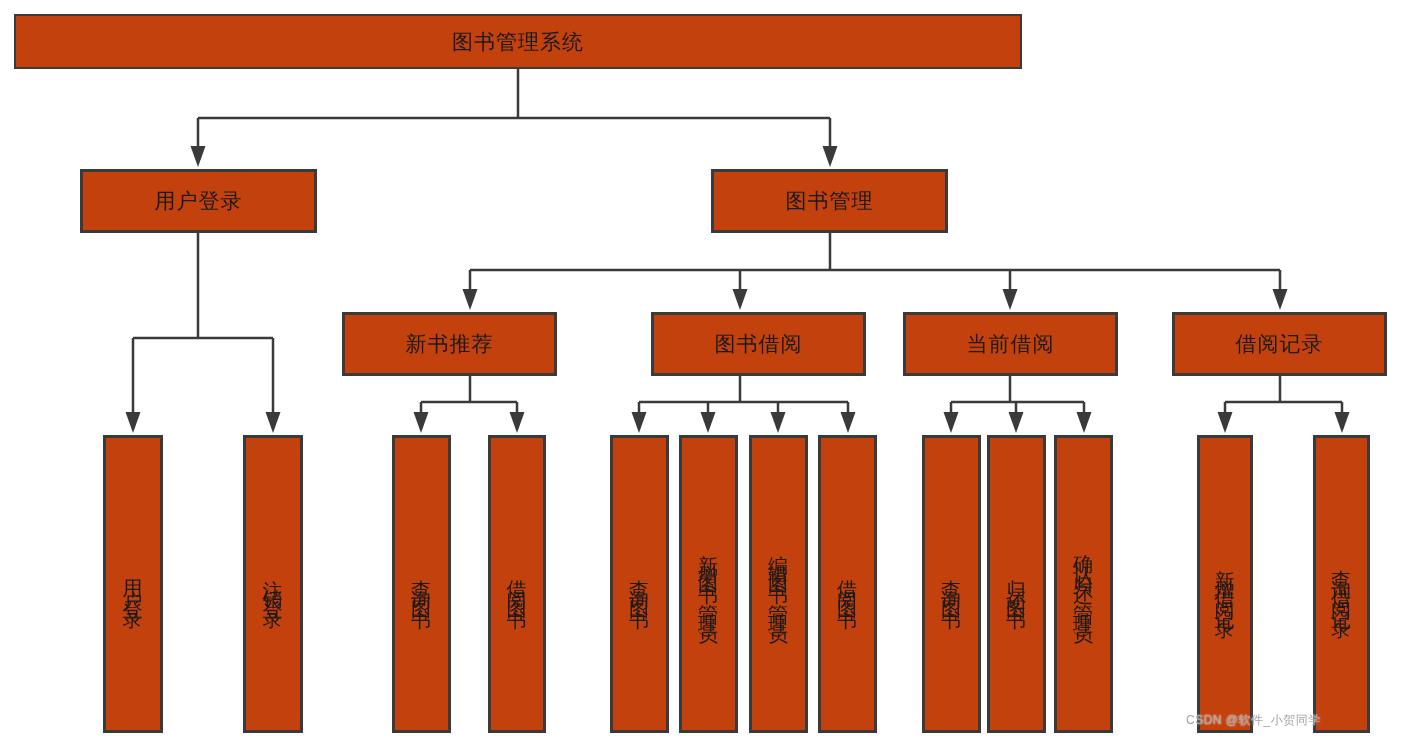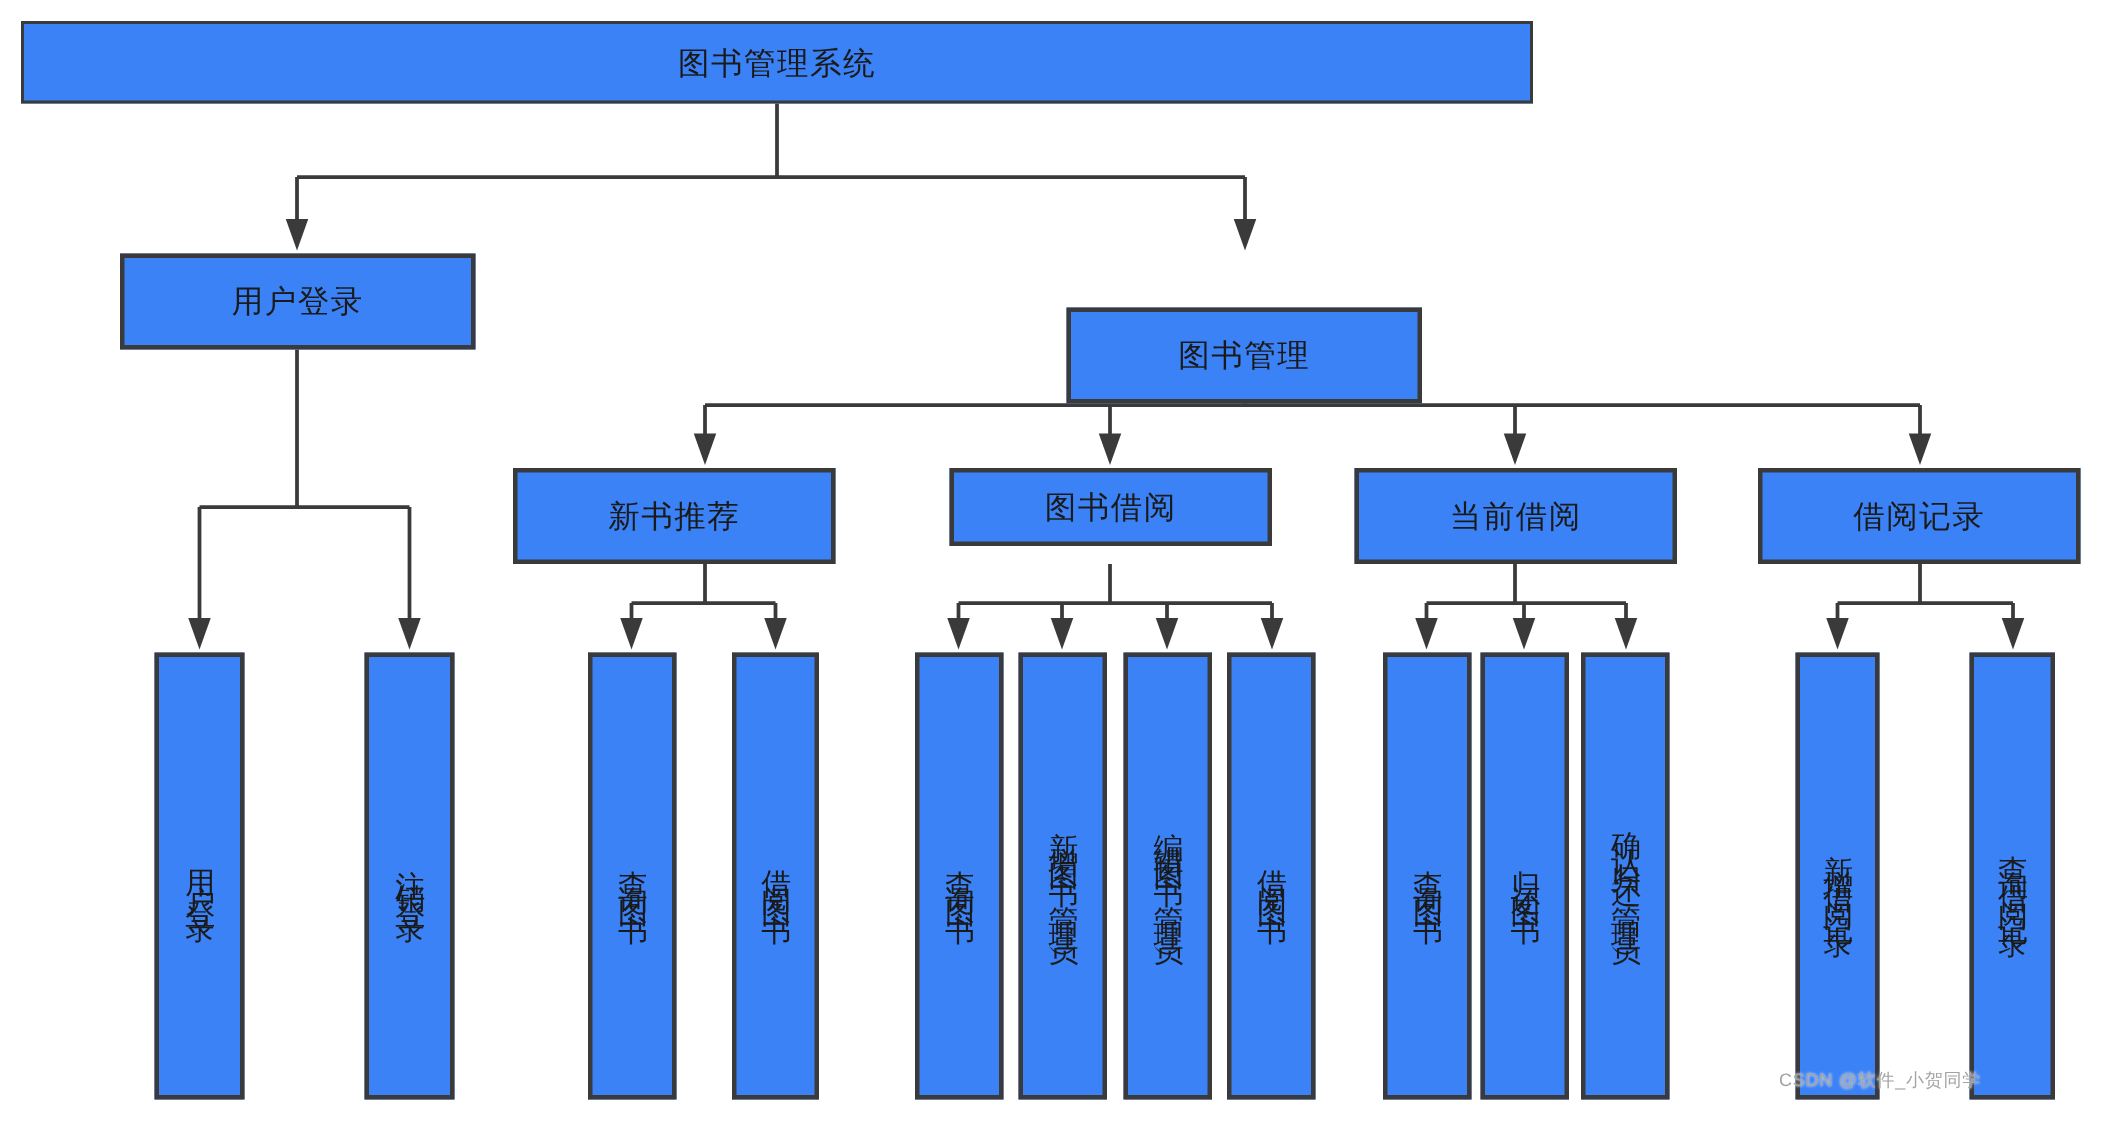--- a/index.html
+++ b/index.html
@@ -17,21 +17,21 @@
     overflow: hidden;
   }
   svg.connectors {
     position: absolute;
     left: 0; top: 0;
     width: 1405px; height: 747px;
   }
   .node {
     position: absolute;
     box-sizing: border-box;
-    background: #3b82f6;
+    background: #c2410c;
     border: 3px solid #3a3a3a;
     display: flex;
     align-items: center;
     justify-content: center;
     color: #1a1a1a;
   }
   .node.root {
     border-width: 2.5px;
     font-size: 21px;
     letter-spacing: 1px;
@@ -97,24 +97,24 @@
     <use href="#ah" x="951" y="433"></use>
     <use href="#ah" x="1016" y="433"></use>
     <use href="#ah" x="1084" y="433"></use>
     <use href="#ah" x="1225" y="433"></use>
     <use href="#ah" x="1342" y="433"></use>
   </svg>
 
   <div class="node root" style="left:14px; top:14px; width:1008px; height:55px;">图书管理系统</div>
 
   <div class="node hnode" style="left:80px; top:169px; width:237px; height:64px;">用户登录</div>
-  <div class="node hnode" style="left:711px; top:169px; width:237px; height:64px;margin-top:36px;">图书管理</div>
+  <div class="node hnode" style="left:711px; top:169px; width:237px; height:64px;">图书管理</div>
 
   <div class="node hnode" style="left:342px; top:312px; width:215px; height:64px;">新书推荐</div>
-  <div class="node hnode" style="left:633px; top:312px; width:215px; height:52px;">图书借阅</div>
+  <div class="node hnode" style="left:651px; top:312px; width:215px; height:64px;">图书借阅</div>
   <div class="node hnode" style="left:903px; top:312px; width:215px; height:64px;">当前借阅</div>
   <div class="node hnode" style="left:1172px; top:312px; width:215px; height:64px;">借阅记录</div>
 
   <div class="node vnode" style="left:103px; top:435px; width:60px; height:298px;">
     <span class="vtext">用户登录</span>
   </div>
   <div class="node vnode" style="left:243px; top:435px; width:60px; height:298px;">
     <span class="vtext">注销登录</span>
   </div>
 

